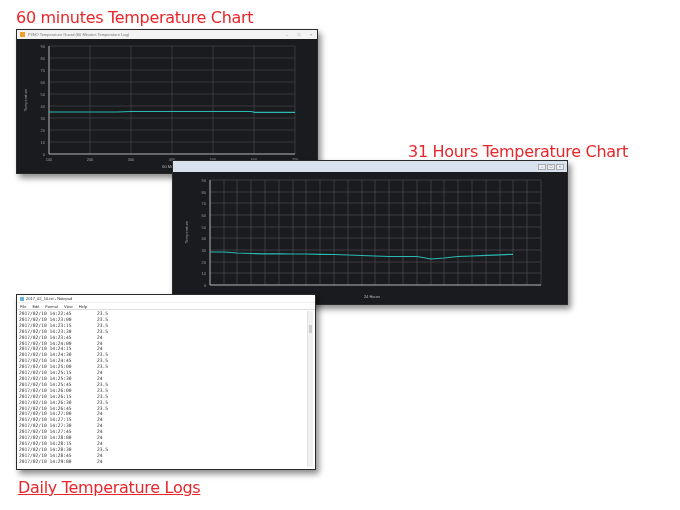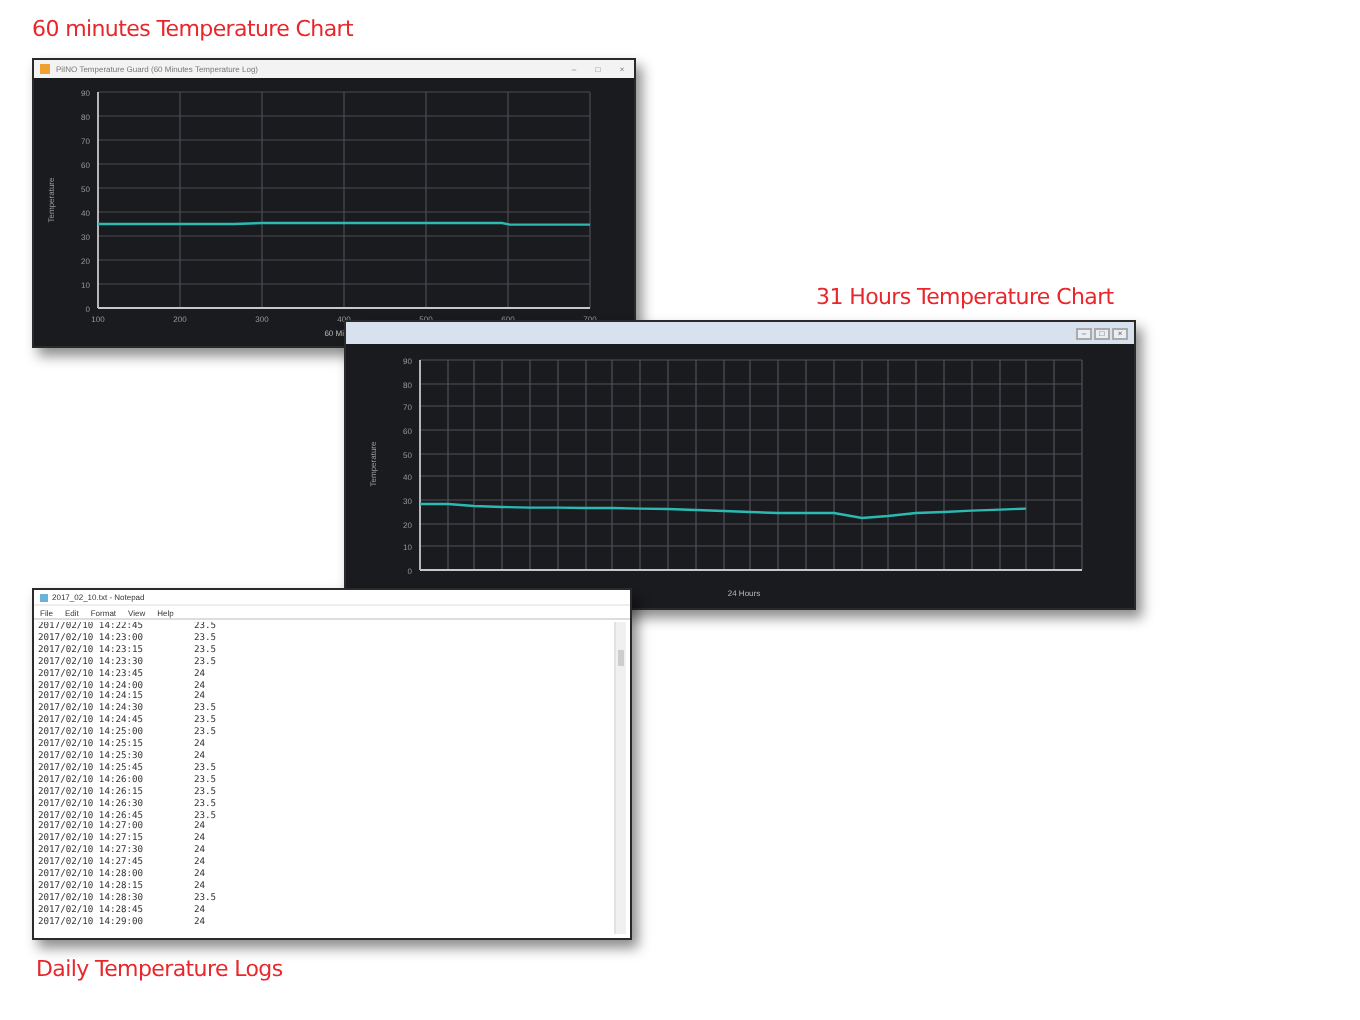--- a/index.html
+++ b/index.html
@@ -1,37 +1,37 @@
 <!DOCTYPE html>
 <html><head>
 <meta charset="utf-8">
 <style>
   * { box-sizing: border-box; margin: 0; padding: 0; }
   html, body { width: 680px; height: 510px; background: #ffffff; overflow: hidden; position: relative; font-family: "Liberation Sans", sans-serif; }
-  .caption { position: absolute; color: #e8262b; font-size: 11px; font-family: "DejaVu Sans", sans-serif; white-space: nowrap; letter-spacing: -0.3px; }
+  .caption { position: absolute; color: #e8262b; font-size: 16px; font-family: "DejaVu Sans", sans-serif; white-space: nowrap; letter-spacing: -0.3px; }
   .win { position: absolute; border: 1px solid #2a2a2a; box-shadow: 3px 4px 6px rgba(0,0,0,0.45); }
   .titlebar { position: absolute; left: 0; right: 0; top: 0; background: #f3f3f3; display: flex; align-items: center; font-size: 4px; color: #777; }
   .chart-body { position: absolute; left: 0; right: 0; bottom: 0; background: #1a1b1e; }
   svg text { font-family: "Liberation Sans", sans-serif; }
   .notepad { background: #fff; }
   .np-title { height: 8px; background: #fff; font-size: 4px; color: #333; display: flex; align-items: center; padding-left: 3px; gap: 2px; border-bottom: 1px solid #eee; }
   .np-menu { height: 7px; font-size: 4px; color: #333; display: flex; gap: 6px; padding-left: 3px; align-items: center; border-bottom: 1px solid #ddd; }
   .np-text { position: absolute; left: 2px; top: 16px; right: 10px; bottom: 2px; font-family: "DejaVu Sans Mono", monospace; font-size: 4.6px; color: #333; line-height: 5.9px; overflow: hidden; }
   .np-row { display: flex; white-space: pre; }
   .np-ts { width: 78px; }
   .np-scroll { position: absolute; right: 2px; top: 16px; bottom: 2px; width: 6px; background: #f0f0f0; border-left: 1px solid #e2e2e2; }
   .np-thumb { position: absolute; left: 1px; right: 1px; top: 14px; height: 8px; background: #cdcdcd; }
   .winbtn { width: 8px; height: 6px; border: 1px solid #aaa; background: #e9eef4; margin-left: 1px; font-size: 4px; line-height: 4px; text-align: center; color: #555; }
 </style>
 </head>
 <body>
 
 <div class="caption" style="left:16px; top:8px;">60 minutes Temperature Chart</div>
 <div class="caption" style="left:408px; top:142px;">31 Hours Temperature Chart</div>
-<div class="caption" style="left:18px; top:478px;">Daily Temperature Logs</div>
+<div class="caption" style="left:18px; top:478px;text-decoration:underline;">Daily Temperature Logs</div>
 
 <div class="win" style="left:16px; top:29px; width:302px; height:145px;">
   <div class="titlebar" style="height:9px; padding-left:3px;">
     <span style="display:inline-block;width:5px;height:5px;background:#f0a030;margin-right:3px;"></span>
     <span>PiINO Temperature Guard (60 Minutes Temperature Log)</span>
     <span style="flex:1"></span>
     <span style="width:12px;text-align:center;">–</span>
     <span style="width:12px;text-align:center;">□</span>
     <span style="width:12px;text-align:center;">×</span>
   </div>

